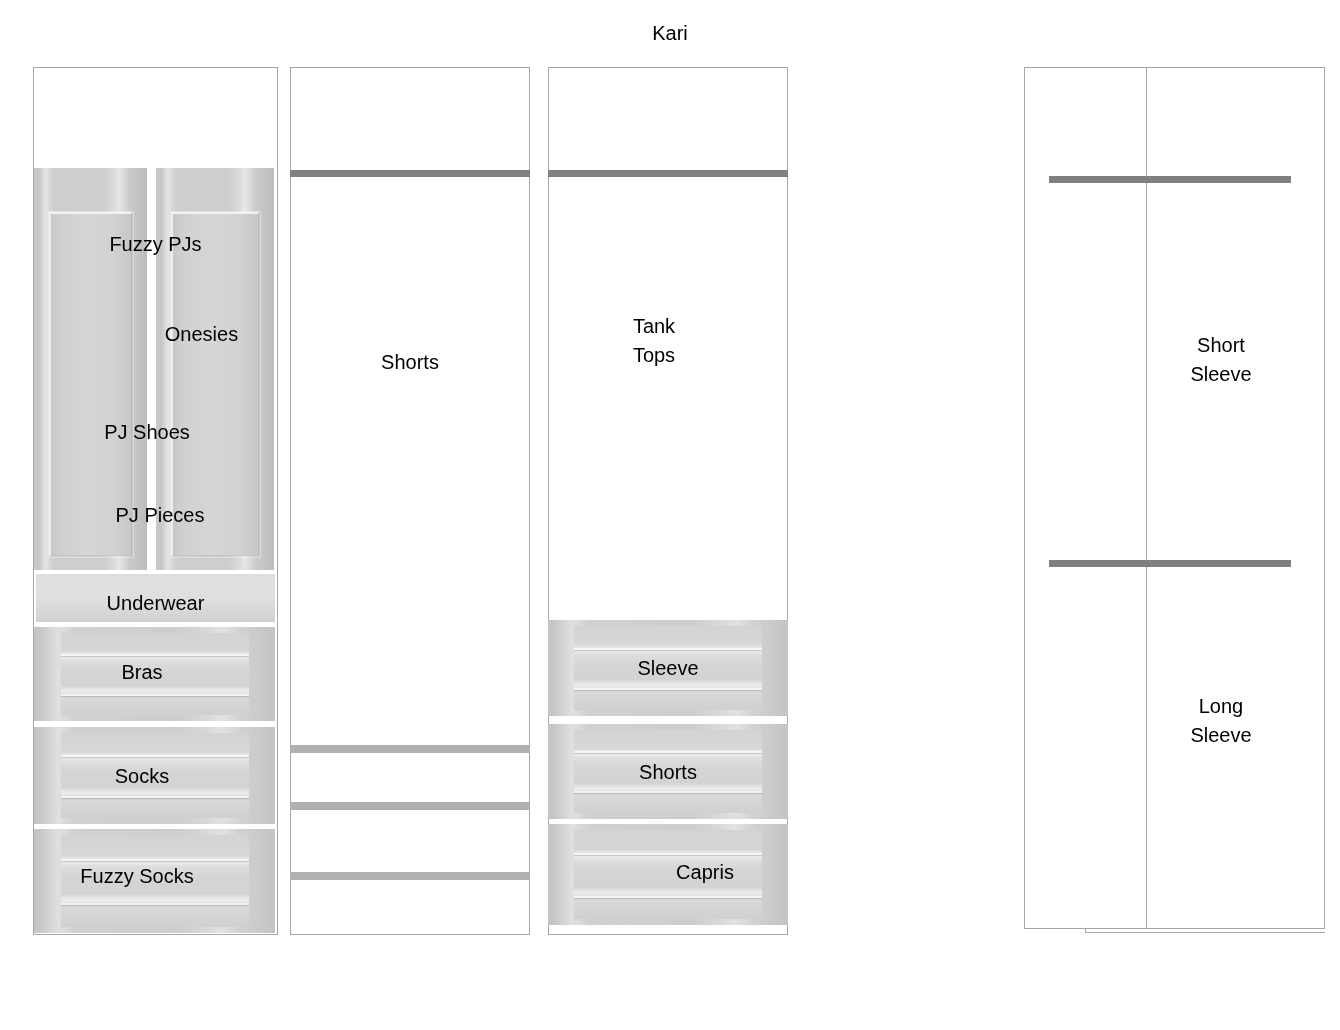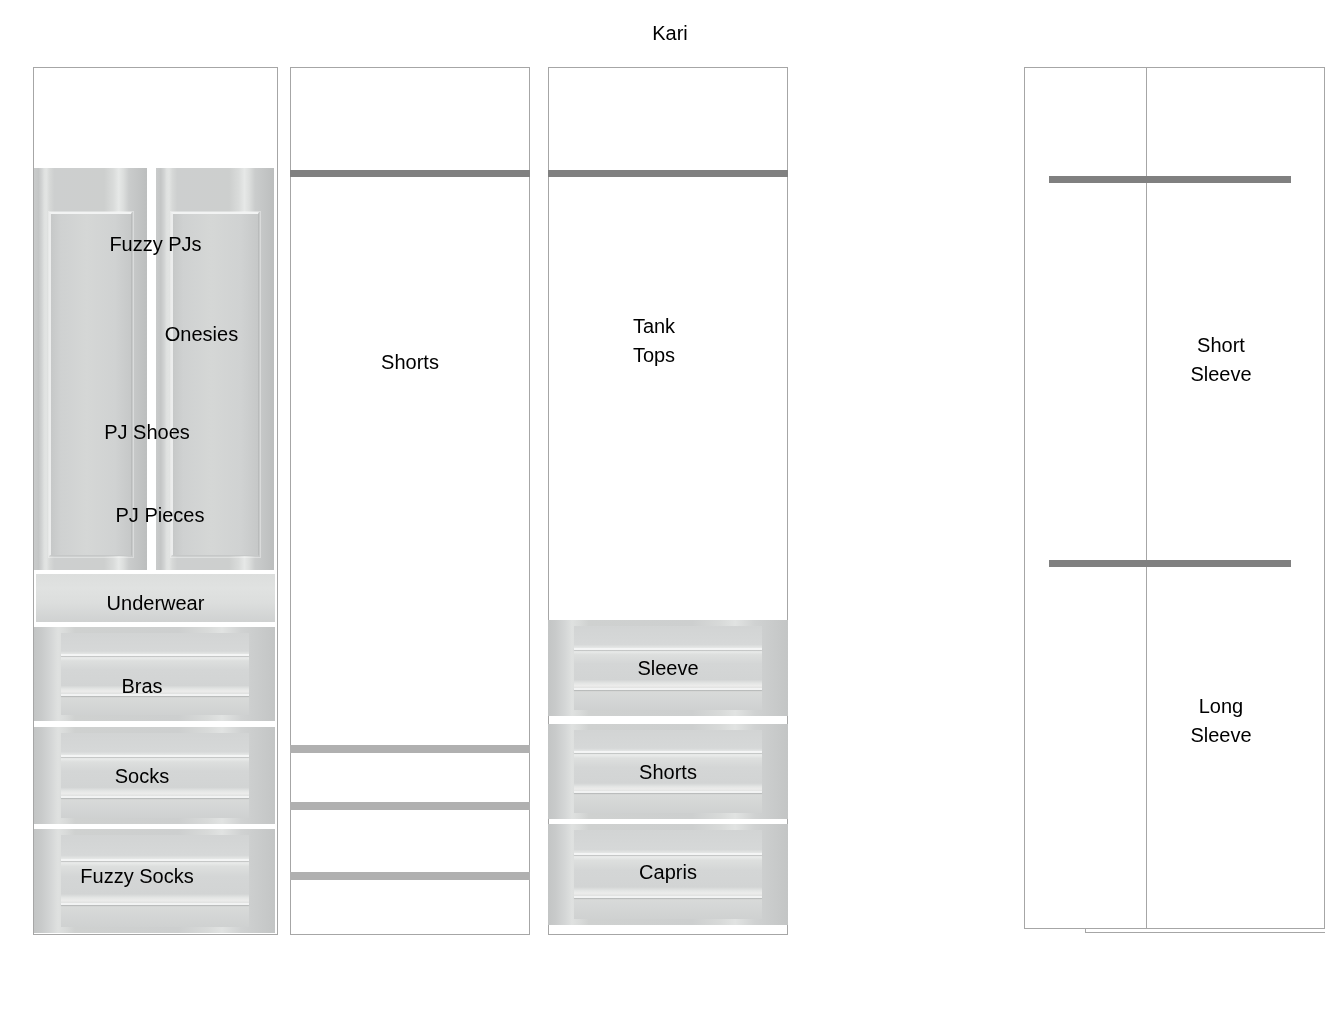--- a/index.html
+++ b/index.html
@@ -219,21 +219,21 @@
 
   <div class="drawer flat" style="left:36px; top:574px; width:239px; height:48px;"></div>
   <div class="label on-panel" style="left:33px; top:589px; width:245px;">Underwear</div>
 
   <div class="drawer" style="left:34px; top:627px; width:241px; height:94px;">
     <div class="face">
       <div class="ridge-top"></div>
       <div class="ridge-bot"></div>
     </div>
   </div>
-  <div class="label on-panel" style="left:33px; top:672px; width:218px;">Bras</div>
+  <div class="label on-panel" style="left:33px; top:658px; width:218px;">Bras</div>
 
   <div class="drawer" style="left:34px; top:727px; width:241px; height:97px;">
     <div class="face">
       <div class="ridge-top"></div>
       <div class="ridge-bot"></div>
     </div>
   </div>
   <div class="label on-panel" style="left:33px; top:762px; width:218px;">Socks</div>
 
   <div class="drawer" style="left:34px; top:829px; width:241px; height:104px;">
@@ -277,21 +277,21 @@
     </div>
   </div>
   <div class="label on-panel" style="left:548px; top:758px; width:240px;">Shorts</div>
 
   <div class="drawer" style="left:548px; top:824px; width:240px; height:101px;">
     <div class="face">
       <div class="ridge-top"></div>
       <div class="ridge-bot"></div>
     </div>
   </div>
-  <div class="label on-panel" style="left:548px; top:858px; width:240px;">Capris</div>
+  <div class="label on-panel" style="left:548px; top:858px; width:240px;padding-left:37px;">Capris</div>
 
   <div class="unit" style="left:1024px; top:67px; width:301px; height:862px;"></div>
 
   <div class="vdivider" style="left:1146px; top:67px; height:862px;"></div>
 
   <div class="hline" style="left:1085px; top:932px; width:240px;"></div>
   <div class="vdivider" style="left:1085px; top:929px; height:4px;"></div>
 
   <div class="rod" style="left:1049px; top:176px; width:242px;"></div>
   <div class="rod" style="left:1049px; top:560px; width:242px;"></div>

